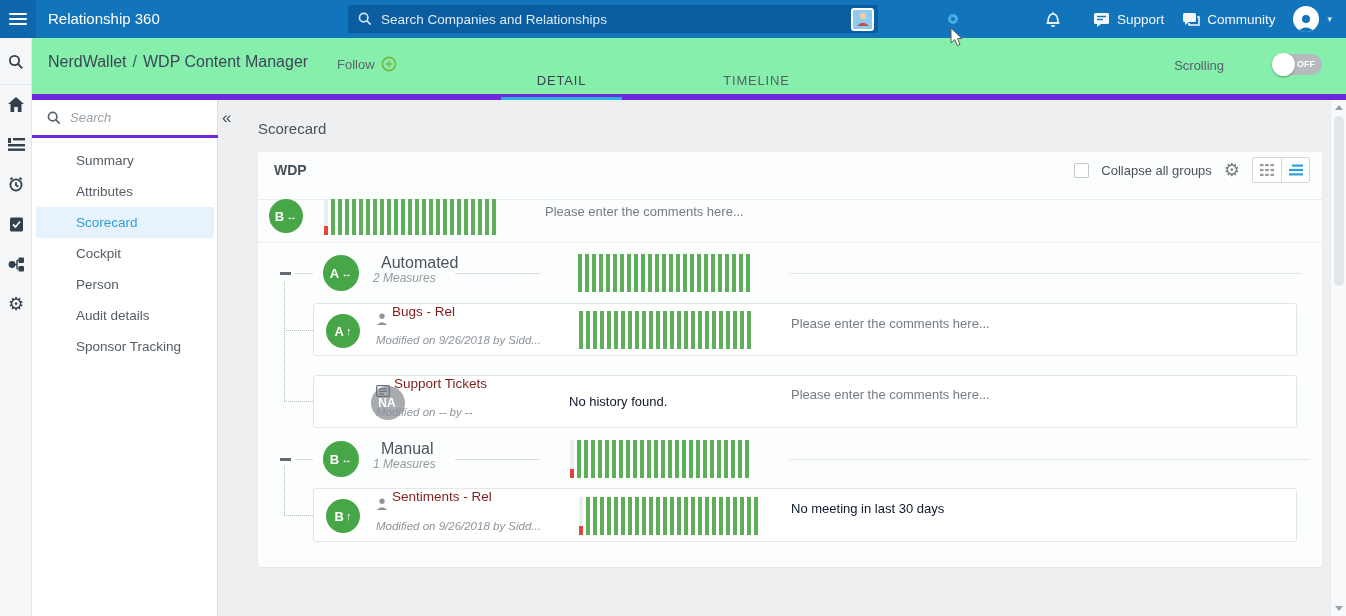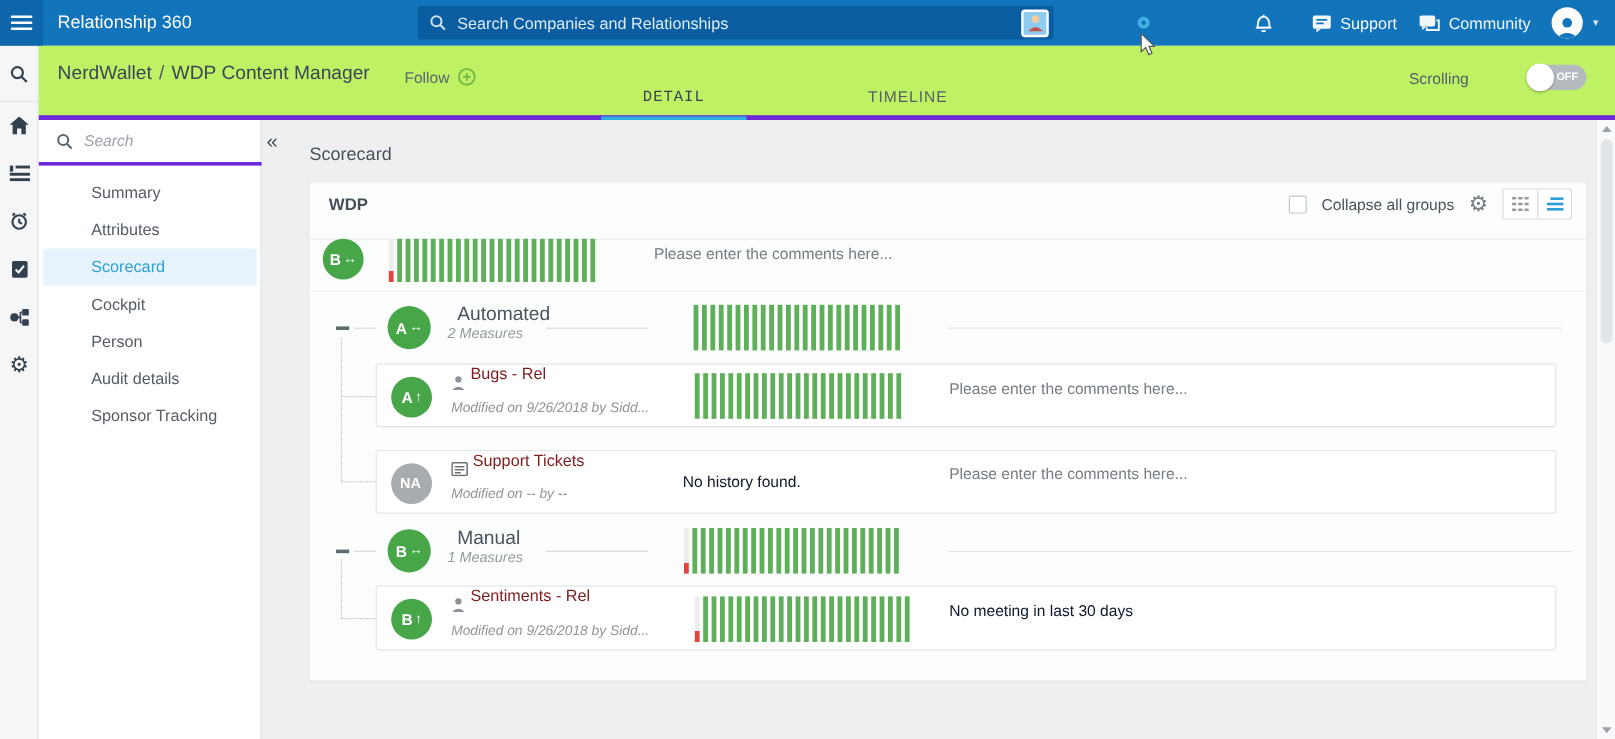--- a/index.html
+++ b/index.html
@@ -19,22 +19,22 @@
   .ext-avatar { flex:none; width:23px; height:23px; border:2px solid #fff; border-radius:3px; background:#8ecbee;
                 display:flex; align-items:center; justify-content:center; overflow:hidden; }
   .spinner { position:absolute; left:948px; top:14px; width:10px; height:10px; border:3px solid #41b1e4; border-radius:50%; }
   .tb-right { position:absolute; right:14px; top:0; height:38px; display:flex; align-items:center; gap:18px; }
   .tb-item { display:flex; align-items:center; gap:7px; color:#f1f7fb; font-size:13.5px; cursor:pointer; }
   .tb-bell { margin-right:14px; cursor:pointer; display:flex; }
   .tb-avatar { width:26px; height:26px; border-radius:50%; background:#ffffff; display:flex; align-items:flex-end; justify-content:center; overflow:hidden; cursor:pointer; }
   .tb-caret { color:#d9e7f2; font-size:9px; margin-left:-10px; cursor:pointer; }
 
   
-  .pagehead { position:absolute; left:32px; top:38px; width:1314px; height:62px; background:#bef264;
-              border-bottom:4px solid #6d28d9; z-index:10; }
+  .pagehead { position:absolute; left:32px; top:38px; width:1314px; height:62px; background:#86efac;
+              border-bottom:6px solid #6d28d9; z-index:10; }
   .crumb { position:absolute; left:16px; top:15px; font-size:16px; color:#3b4754; }
   .crumb .sep { color:#4a5662; margin:0 6px; }
   .follow { position:absolute; left:305px; top:18px; font-size:13px; color:#5c666f; display:flex; align-items:center; gap:6px; cursor:pointer; }
   .tab { position:absolute; top:26px; height:36px; line-height:34px; width:121px; text-align:center;
          font-size:13px; letter-spacing:0.8px; color:#55606a; cursor:pointer; font-weight:500; }
   .tab.active { color:#39444f; border-bottom:3px solid #2eaee1; }
   .scrolling { position:absolute; right:122px; top:20px; font-size:13px; color:#53606b; }
   .toggle { position:absolute; right:24px; top:16px; width:48px; height:21px; background:#b5babe; border-radius:11px; cursor:pointer; }
   .toggle .knob { position:absolute; left:-2px; top:-1px; width:23px; height:23px; background:#fff; border-radius:50%;
                   box-shadow:0 1px 2px rgba(0,0,0,.35); }
@@ -69,21 +69,21 @@
   .collapse-label { font-size:13px; color:#49525b; cursor:pointer; }
   .seg { display:flex; border:1px solid #d5d9dc; border-radius:2px; overflow:hidden; }
   .seg-btn { width:28px; height:24px; display:flex; align-items:center; justify-content:center; background:#fff; cursor:pointer; }
   .seg-btn + .seg-btn { border-left:1px solid #d5d9dc; }
 
   
   .badge { position:absolute; border-radius:50%; color:#fff; display:flex; align-items:center; justify-content:center; }
   .badge .grade { font-size:13px; font-weight:bold; }
   .badge .trend { font-size:11px; margin-left:2px; }
   .badge.green { background:#47a647; }
-  .badge.gray  { background:#a8acb0; }
+  .badge.gray  { background:#a8acb0;margin-left:45px; }
   .badge.d34 { width:34px; height:34px; }
   .badge.d36 { width:36px; height:36px; }
   .badge.gray .grade { font-size:12px; }
 
   
   .bars { position:absolute; display:flex; align-items:flex-end; gap:3px; }
   .bar { flex:none; width:4px; height:100%; background:#5fae5a; }
   .bar-red { background:linear-gradient(to top, #e2453c 9px, #ecedef 9px); }
 
   
@@ -180,21 +180,21 @@
     <span>NerdWallet</span><span class="sep">/</span><span>WDP Content Manager</span>
   </div>
   <div class="follow">
     <span>Follow</span>
     <svg width="16" height="16" viewBox="0 0 16 16" fill="none" stroke="#77b843" stroke-width="1.6">
         <circle cx="8" cy="8" r="6.6"></circle>
         <line x1="8" y1="4.8" x2="8" y2="11.2"></line>
         <line x1="4.8" y1="8" x2="11.2" y2="8"></line>
       </svg>
   </div>
-  <div class="tab active" style="left:469px;font-family:Liberation Mono, monospace;">DETAIL</div>
+  <div class="tab active" style="left:469px;">DETAIL</div>
   <div class="tab" style="left:664px;">TIMELINE</div>
   <span class="scrolling">Scrolling</span>
   <div class="toggle">
     <span class="state">OFF</span>
     <span class="knob"></span>
   </div>
 </div>
 
 <div class="rail">
   <div class="rail-ic" style="top:12px;">

